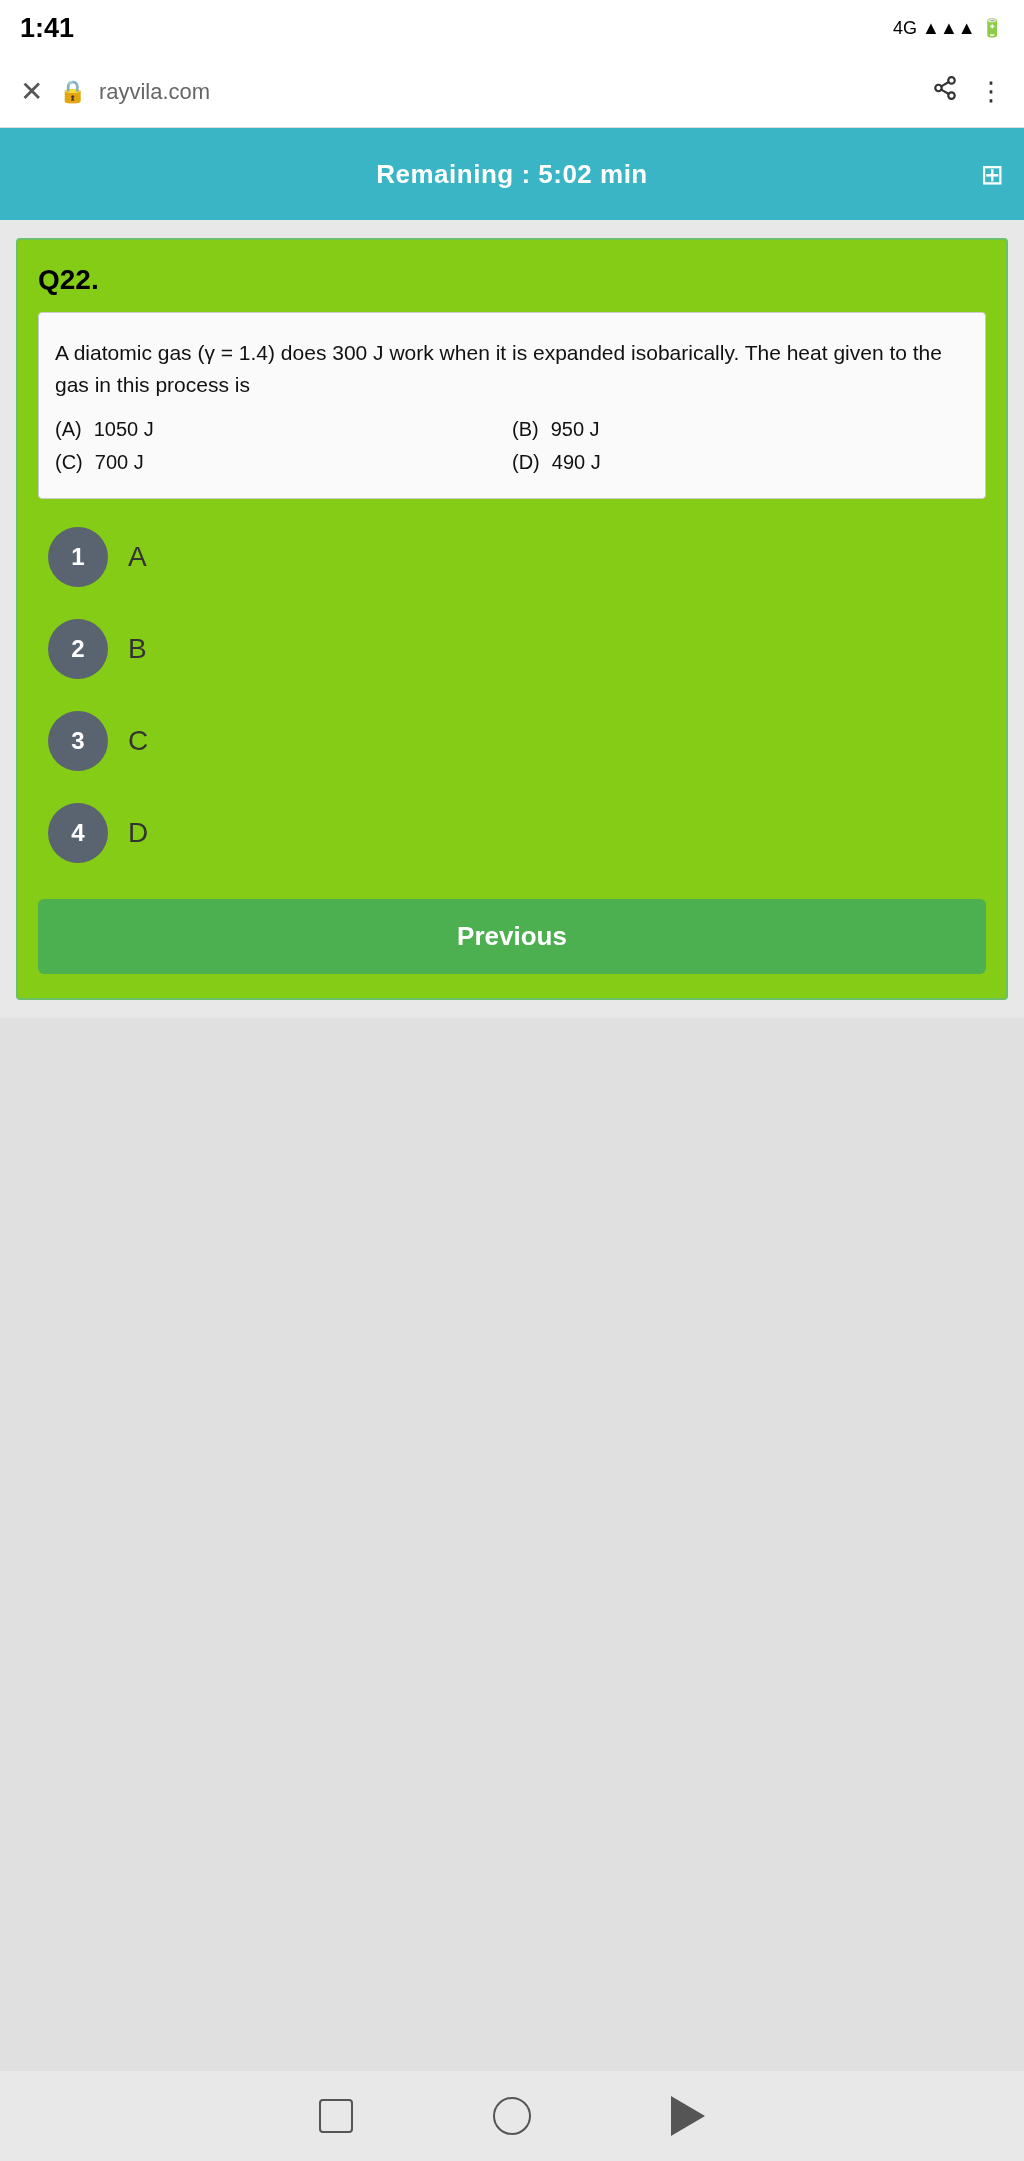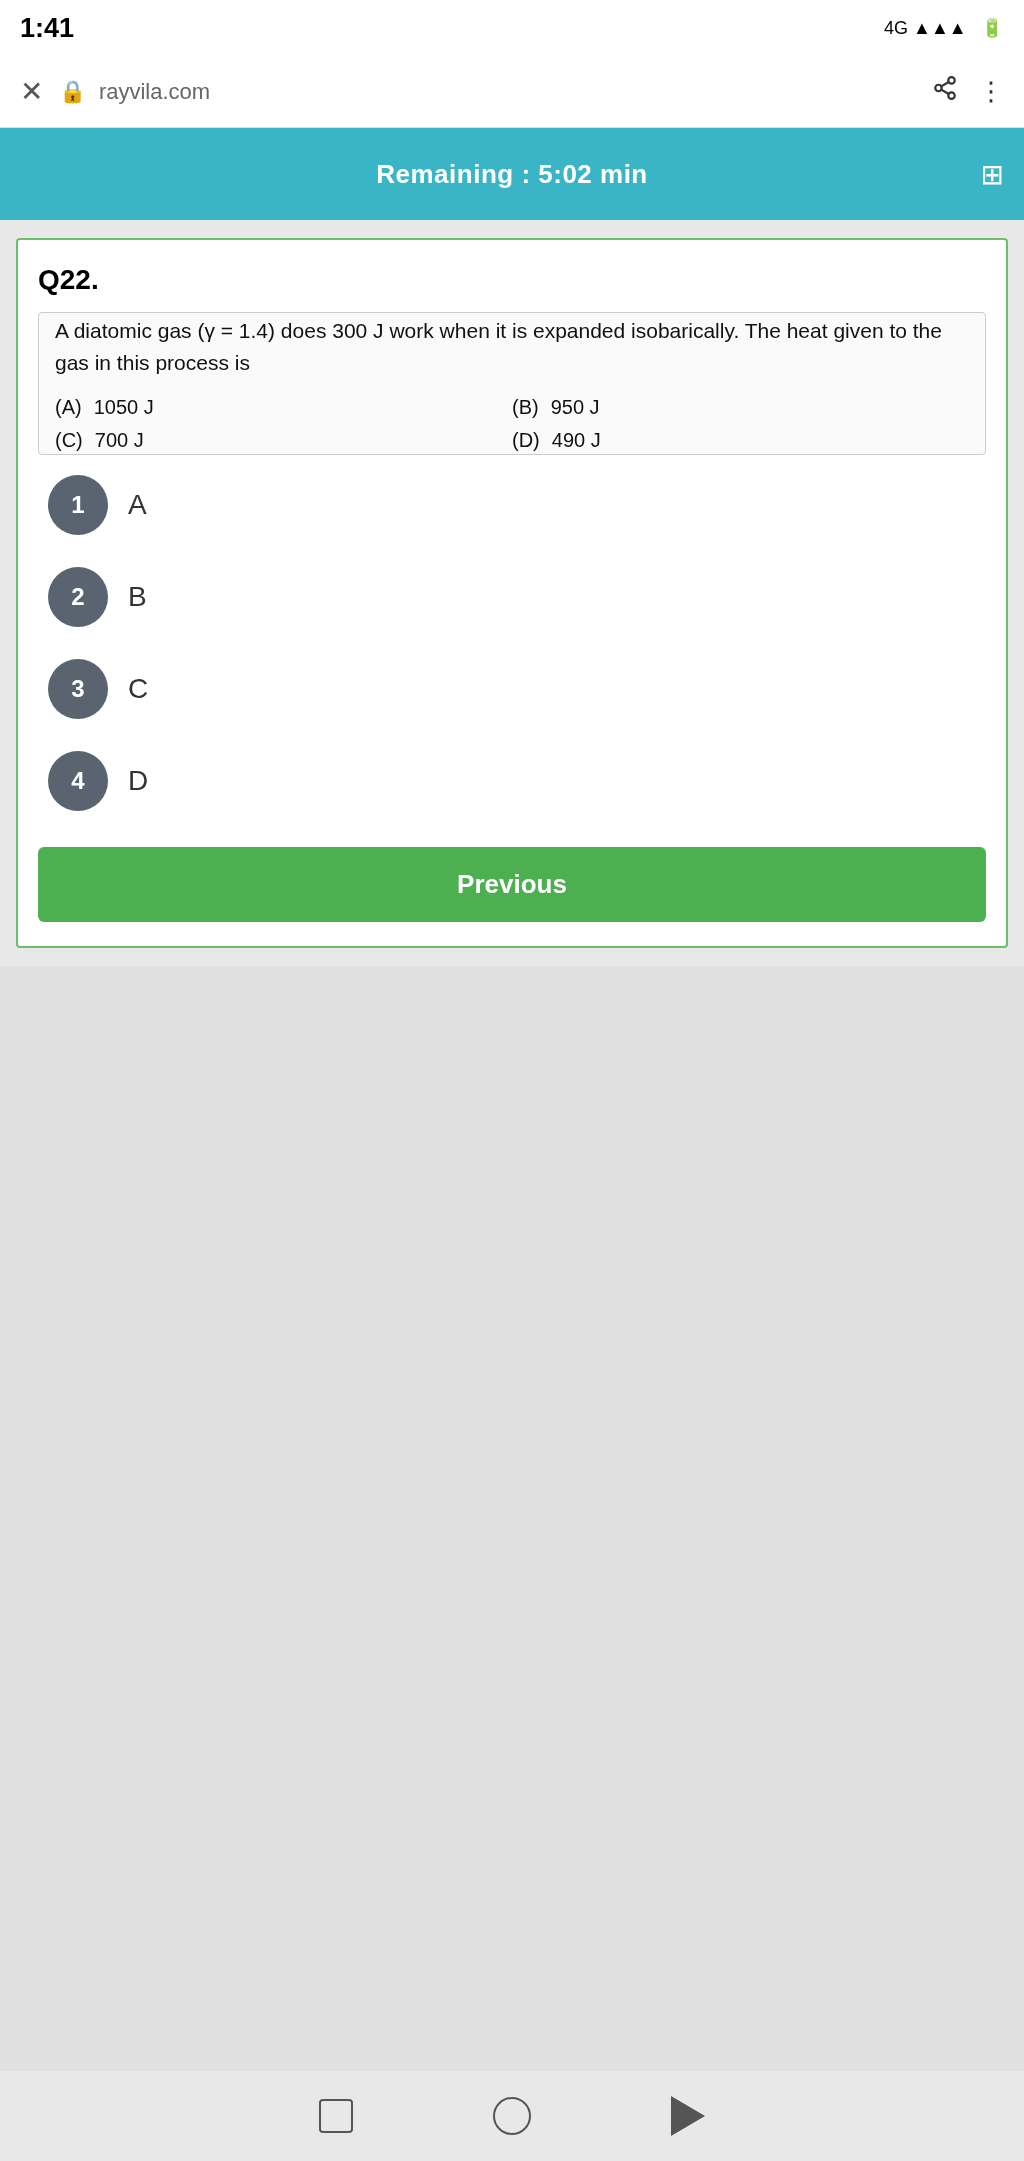--- a/index.html
+++ b/index.html
@@ -24,21 +24,21 @@
       height: 56px;
     }
     .status-time {
       font-size: 27px;
       font-weight: bold;
       color: #000;
     }
     .status-icons {
       display: flex;
       align-items: center;
-      gap: 15px;
+      gap: 6px;
       font-size: 18px;
       color: #000;
     }
 
     
     .browser-bar {
       background: #ffffff;
       display: flex;
       align-items: center;
       padding: 10px 20px;
@@ -99,38 +99,38 @@
       position: absolute;
       right: 20px;
       font-size: 28px;
       color: #fff;
       cursor: pointer;
     }
 
     
     .content-card {
       margin: 18px 16px;
-      background: #ffffff;
+      background: #84cc16;
       border: 2px solid #6abf69;
       border-radius: 4px;
       padding: 24px 20px 24px 20px;
     }
 
     .question-number {
       font-size: 28px;
       font-weight: bold;
       color: #000;
       margin-bottom: 16px;
     }
 
     .question-box {
       border: 1px solid #ccc;
       border-radius: 4px;
-      padding: 2px 16px;
-      margin-bottom: 20px;
+      padding: 24px 16px;
+      margin-bottom: 28px;
       background: #fafafa;
     }
 
     .question-text {
       font-size: 21px;
       color: #111;
       line-height: 1.5;
       margin-bottom: 18px;
     }
 

